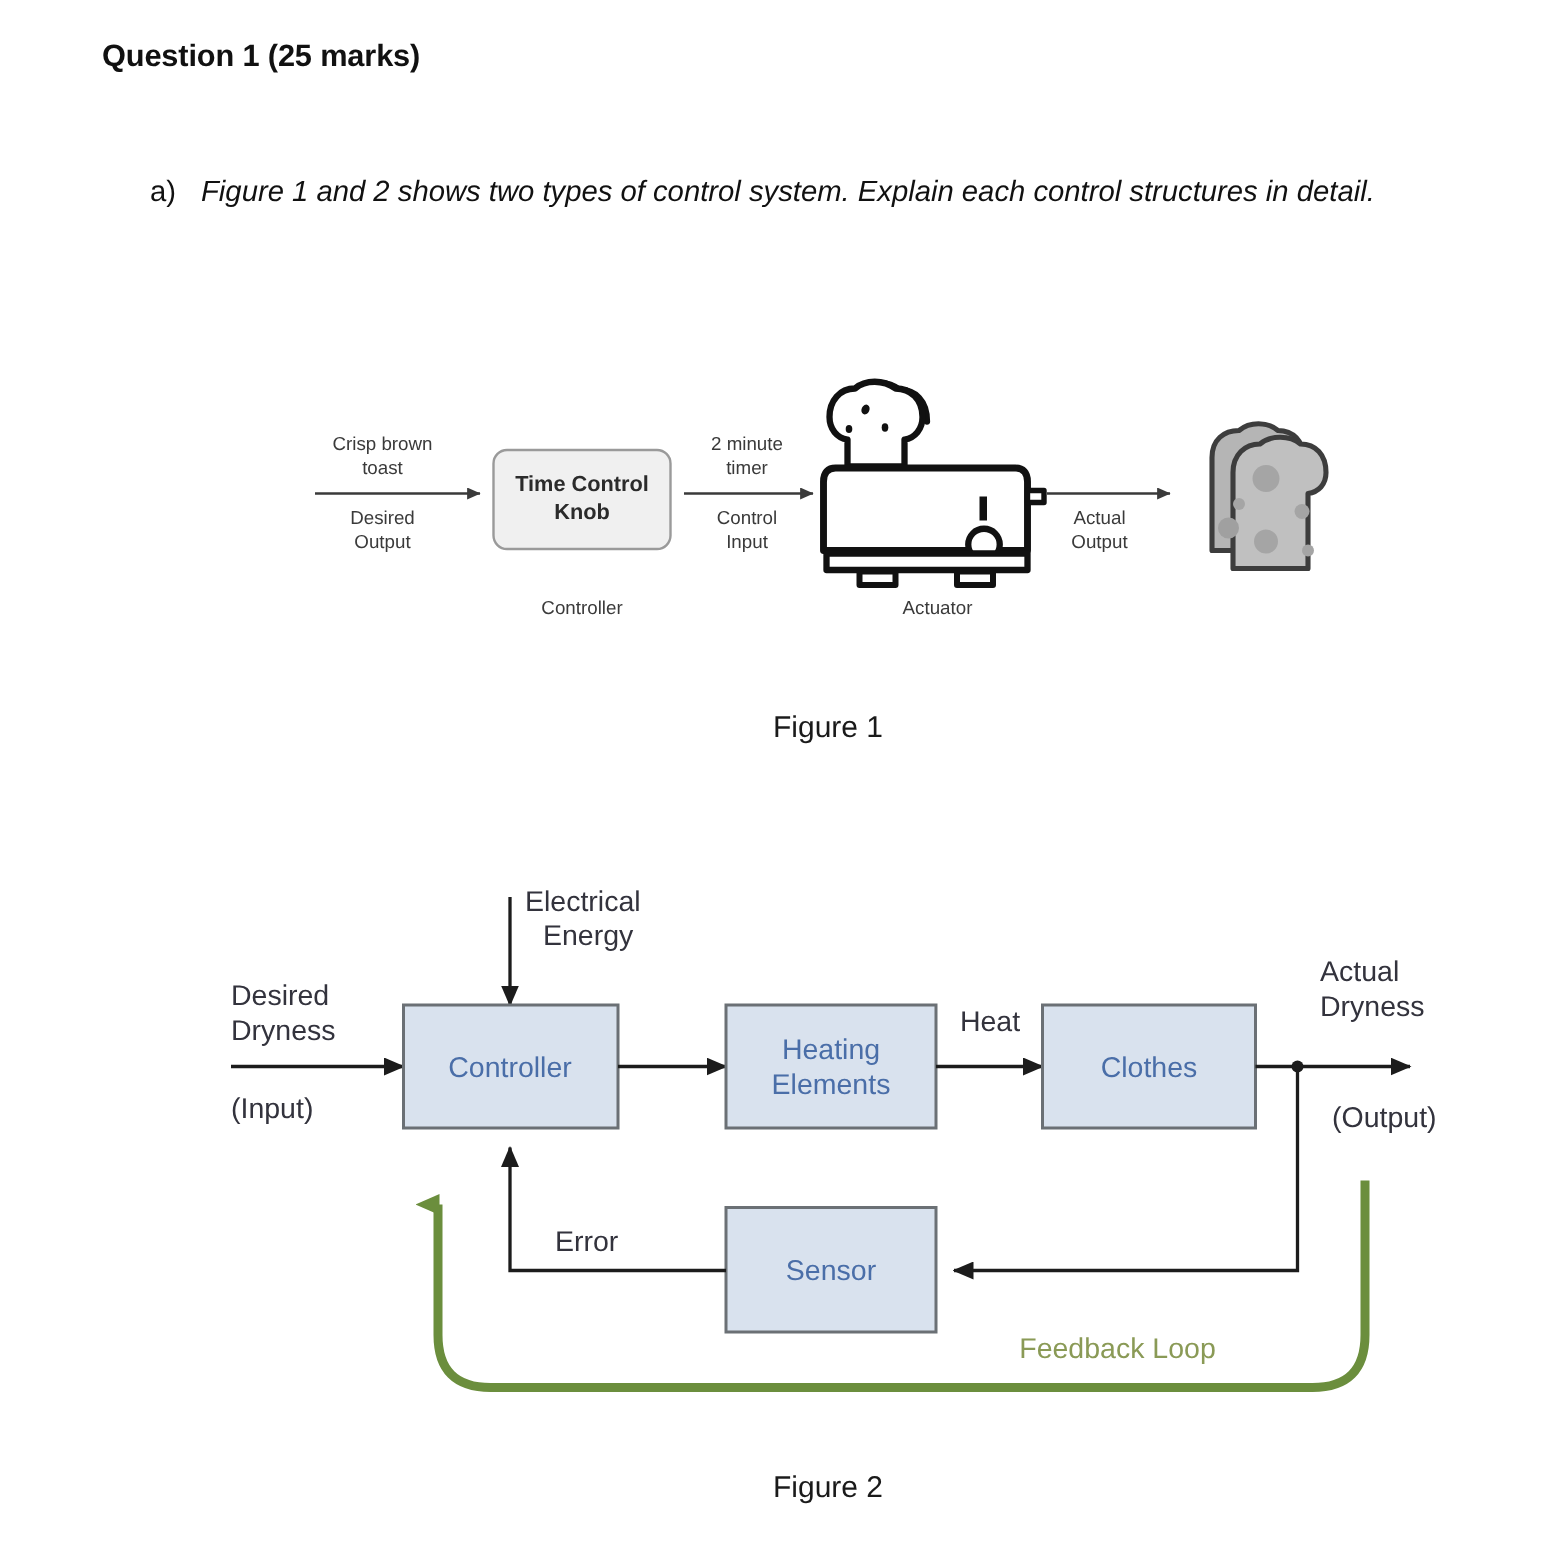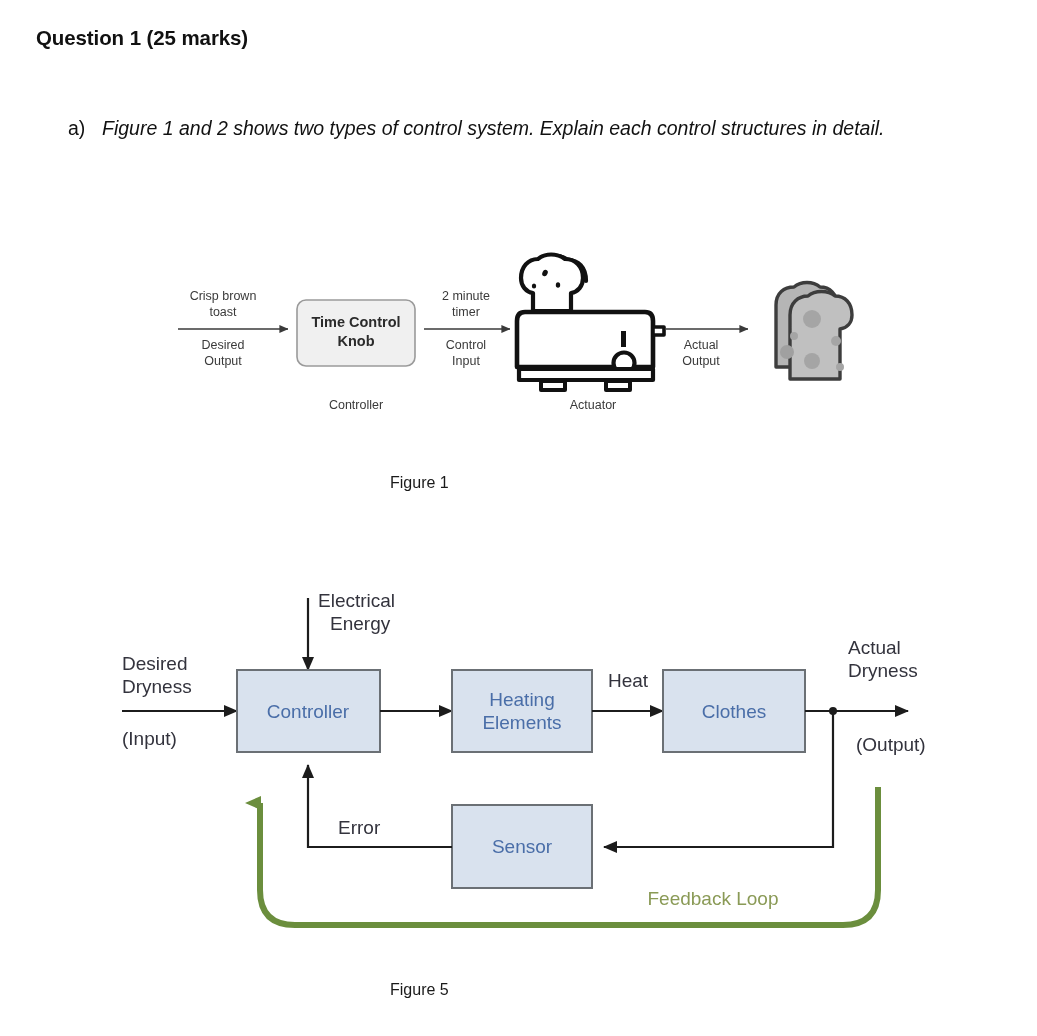--- a/index.html
+++ b/index.html
@@ -11,20 +11,21 @@
   body {
     font-family: "Liberation Sans", sans-serif;
     color: #1a1a1a;
   }
   #page {
     position: relative;
     width: 1002px;
     height: 1036px;
     background: #ffffff;
     overflow: hidden;
+    margin-left: 32px;
   }
 
   
   .q-title {
     position: absolute;
     left: 36px;
     top: 26px;
     font-size: 20.5px;
     font-weight: bold;
     letter-spacing: -0.1px;
@@ -49,22 +50,22 @@
   .item-text {
     font-size: 19.5px;
     line-height: 32px;
     color: #111111;
     font-style: italic;
   }
 
   .fig-caption {
     position: absolute;
     width: 260px;
-    text-align: left;
-    font-size: 16px;
+    text-align: center;
+    font-size: 20px;
     color: #1a1a1a;
   }
   #caption-fig1 { left: 390px; top: 474px; }
   #caption-fig2 { left: 390px; top: 981px; }
 
   
   .figure {
     position: absolute;
   }
   #figure1 { left: 0px;  top: 215px; width: 1037px; height: 215px; }
@@ -292,15 +293,15 @@
       </g>
       <text class="lbl-f2-l" x="338" y="259">Error</text>
 
       <g>
         <path d="M878,212 L878,315 Q878,350 843,350 L295,350 Q260,350 260,315 L260,228" fill="none" stroke="#6b8e3d" stroke-width="6" stroke-linecap="butt" marker-end="url(#arrowF2green)"></path>
       </g>
       <text class="lbl-feedback" x="713" y="330">Feedback Loop</text>
     </svg>
   </div>
 
-  <div class="fig-caption" id="caption-fig2">Figure 5</div>
+  <div class="fig-caption" id="caption-fig2">Figure 2</div>
 
 </div>
 
 </body></html>

